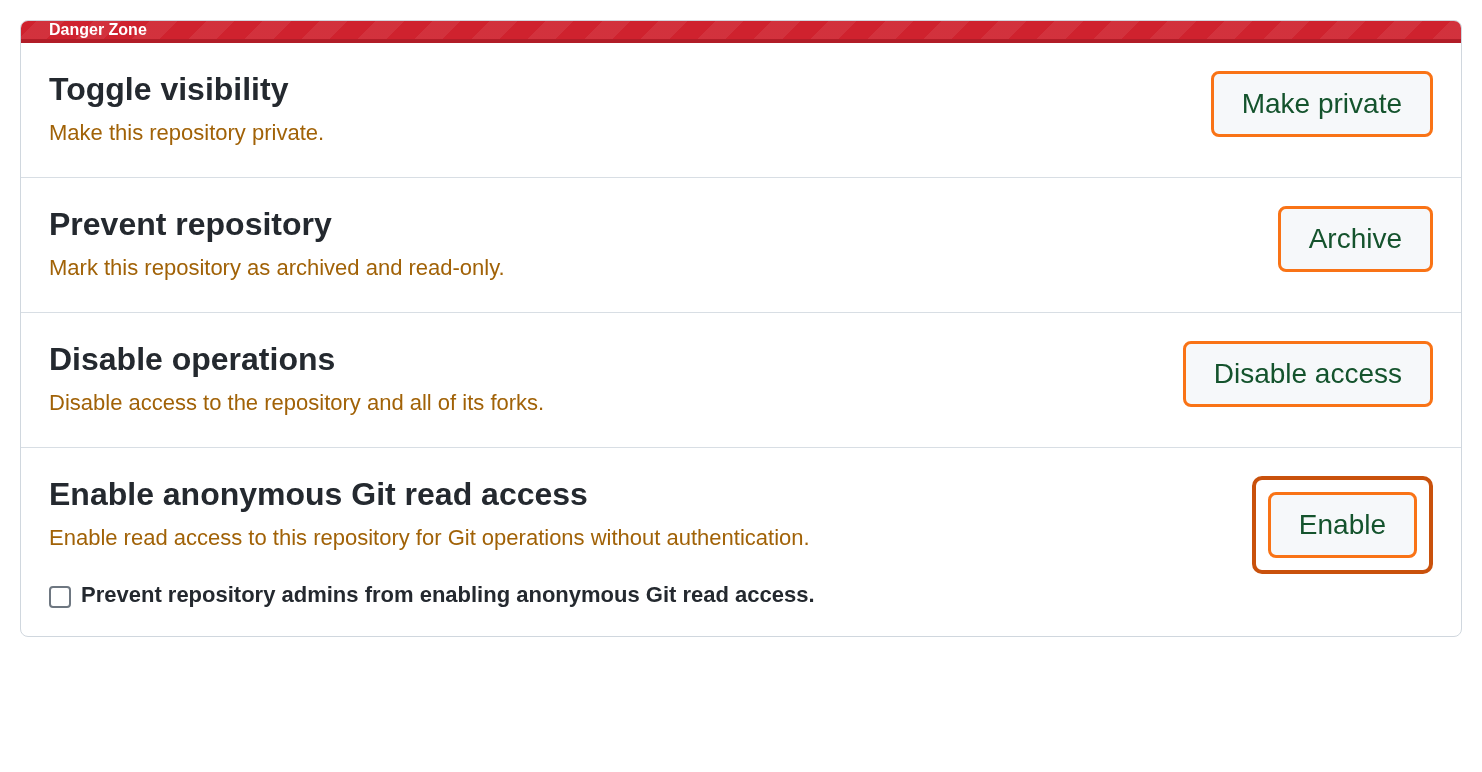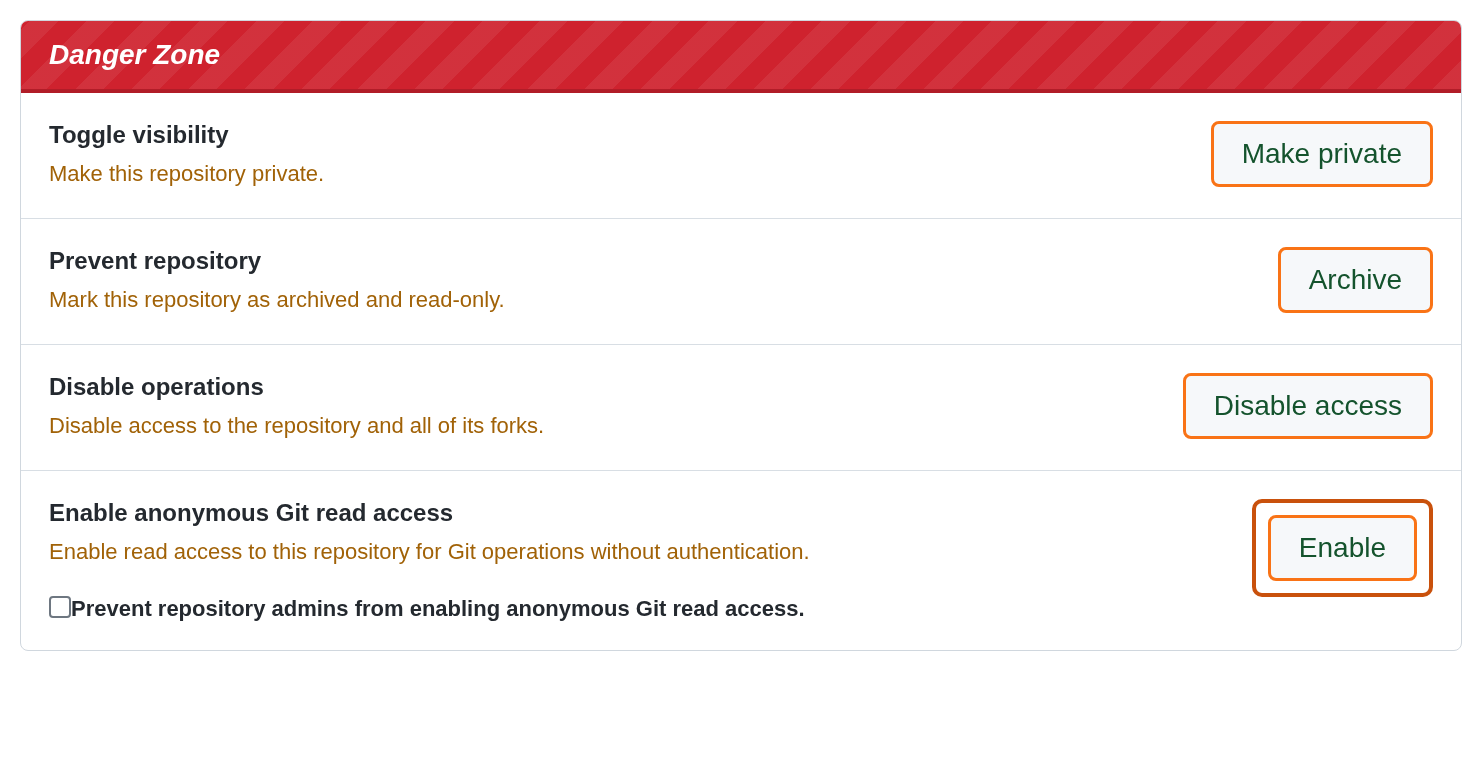--- a/index.html
+++ b/index.html
@@ -18,40 +18,39 @@
   .danger-header {
     background-color: #cf222e;
     background-image: repeating-linear-gradient(
       -45deg,
       rgba(255,255,255,0.07) 0,
       rgba(255,255,255,0.07) 20px,
       transparent 20px,
       transparent 40px
     );
     color: #ffffff;
-    font-size: 28px;
+    font-size: 16px;
     font-weight: 600;
-    padding: 18px 28px;
+    padding: 0 28px;
     border-bottom: 4px solid #b11d28;
-    font-style: italic;
   }
   .section {
     display: flex;
     align-items: flex-start;
     justify-content: space-between;
     padding: 28px;
     border-bottom: 1px solid #d8dee4;
   }
   .section:last-child { border-bottom: none; }
   .section-text {
     flex: 1 1 auto;
     padding-right: 24px;
   }
   .section-title {
-    font-size: 24px;
+    font-size: 32px;
     font-weight: 600;
     color: #24292f;
     margin-bottom: 8px;
   }
   .section-desc {
     font-size: 22px;
     color: #a16207;
     line-height: 1.5;
   }
   .btn-danger {
@@ -67,21 +66,22 @@
     flex-shrink: 0;
   }
   .btn-highlight-wrap {
     border: 4px solid #c9510c;
     border-radius: 10px;
     padding: 12px;
     flex-shrink: 0;
   }
   .checkbox-row {
     display: flex;
-    align-items: flex-start;
+    align-items: flex-end;
+    gap: 10px;
     margin-top: 28px;
   }
   .checkbox {
     width: 22px;
     height: 22px;
     border: 2px solid #6e7781;
     border-radius: 4px;
     background: #fff;
     cursor: pointer;
     flex-shrink: 0;

